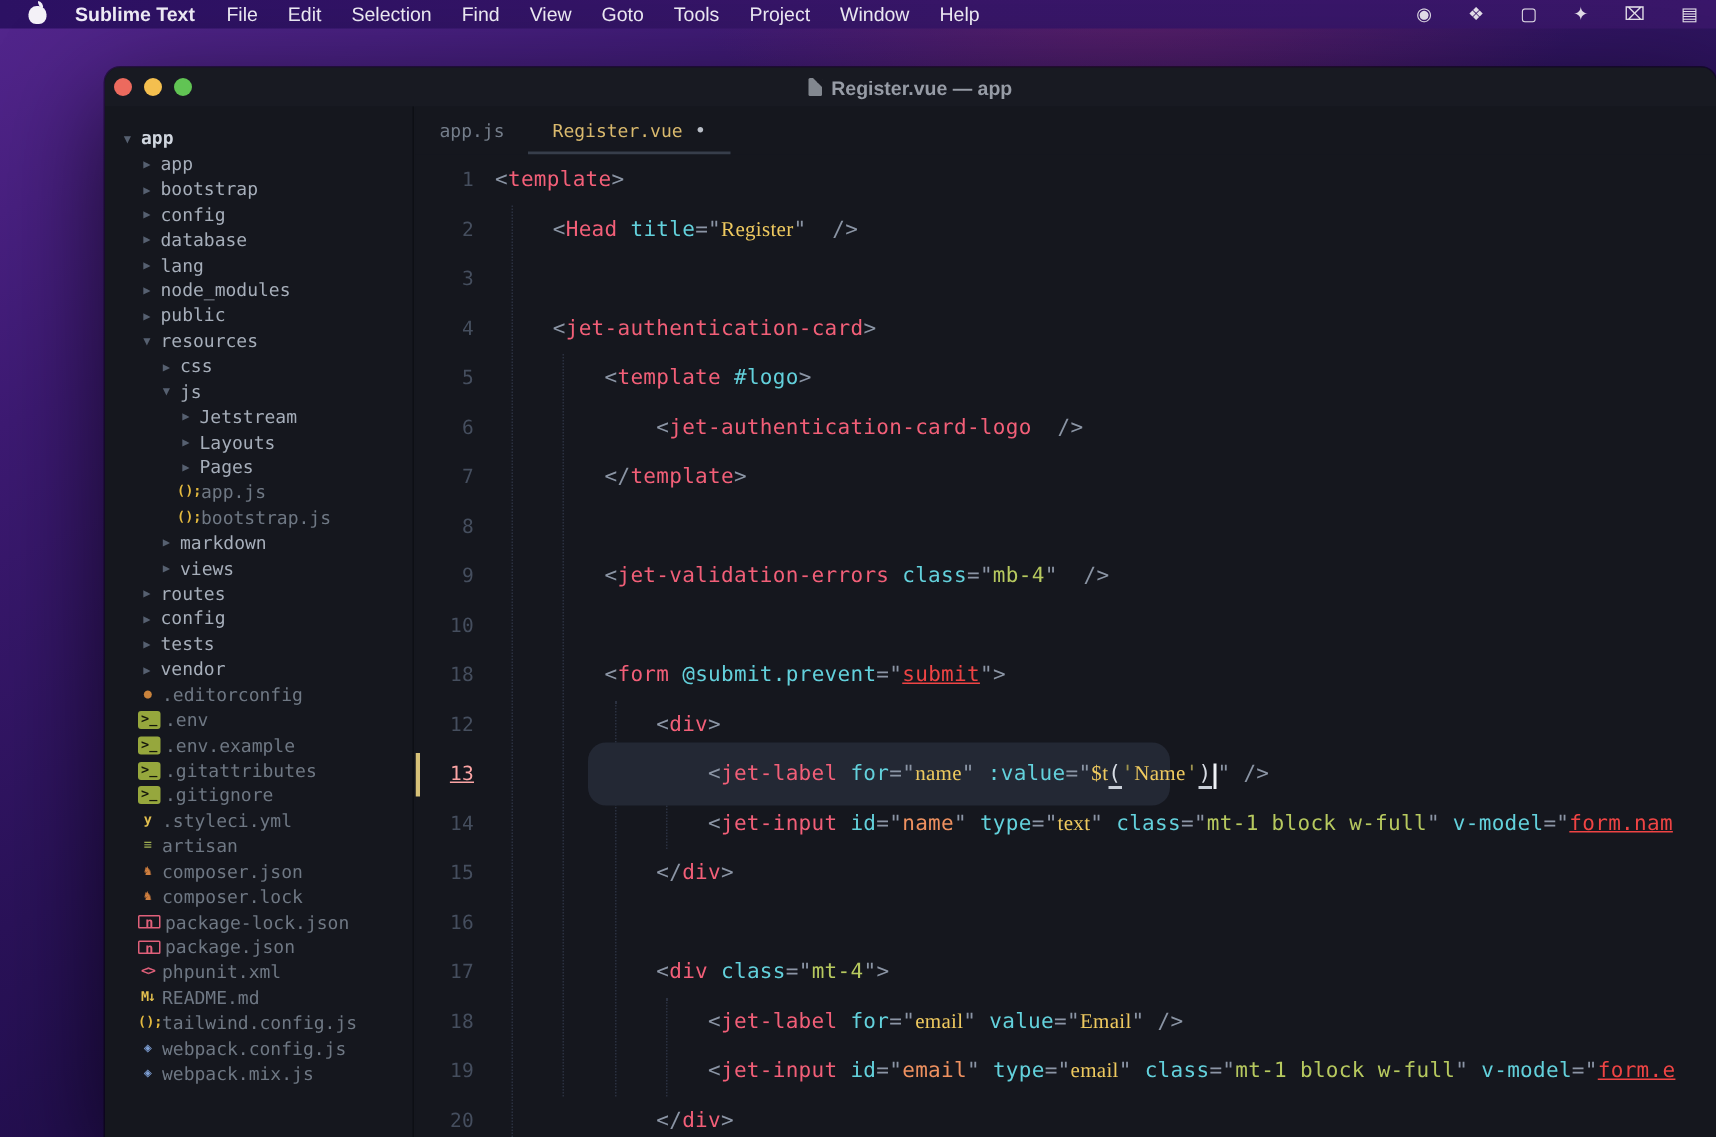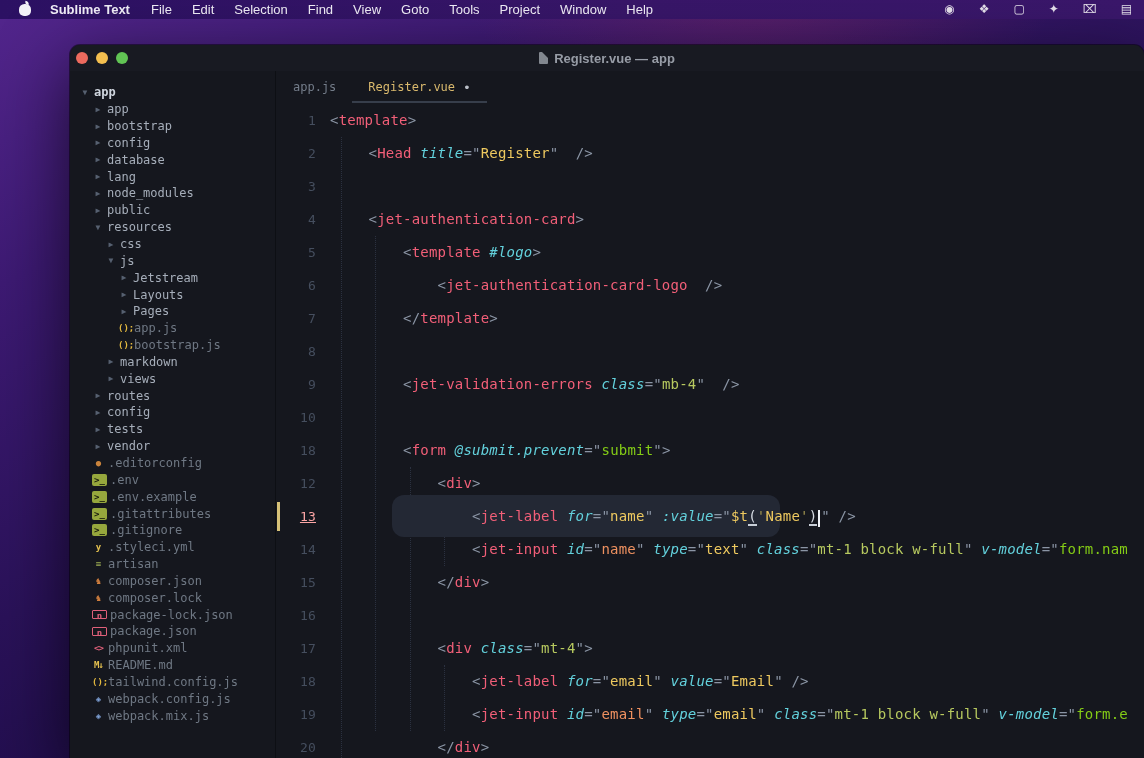--- a/index.html
+++ b/index.html
@@ -68,26 +68,26 @@
   .lines{position:absolute;top:1px;left:0;right:0;}
   .row{height:33px;display:flex;position:relative;}
   .gut{flex:0 0 46px;text-align:right;padding-right:7px;box-sizing:border-box;color:#454e5e;font-size:13px;line-height:33px;}
   .row.active .gut{color:#fca5a5;text-decoration:underline;}
   .code{line-height:33px;white-space:pre;position:relative;z-index:2;}
   .pill{position:absolute;left:115px;top:-5px;width:388px;height:42px;background:#232834;border-radius:12px;z-index:1;}
   .modbar{position:absolute;left:0;top:2px;width:3px;height:29px;background:#d6c178;z-index:3;}
   .guide{position:absolute;width:0;border-left:1px dotted #2b3140;z-index:0;}
   .t-p{color:#8b95a5;}
   .t-tag{color:#f25f78;}
-  .t-at{color:#63d1dc;font-style:italic;}
-  .t-s{color:#eec95f;}
+  .t-at{color:#63d1dc;}
+  .t-s{color:#eec95f;font-family:Liberation Serif, serif;}
   .t-sq{color:#9f944f;}
   .t-cl{color:#b7c95f;}
   .t-o{color:#ef9160;}
-  .t-w{color:#84cc16;}
+  .t-w{color:#ef4444;text-decoration:underline;}
   .t-pb{color:#d7dce4;}
   .ul{border-bottom:2px solid #c9cfd8;}
   .cursor{display:inline-block;width:2px;height:17px;background:#eef1f5;vertical-align:middle;margin:0 1px -2px 1px;}
 </style>
 </head>
 <body>
 
 <div class="menubar">
   <span class="apple">
       <i></i>

